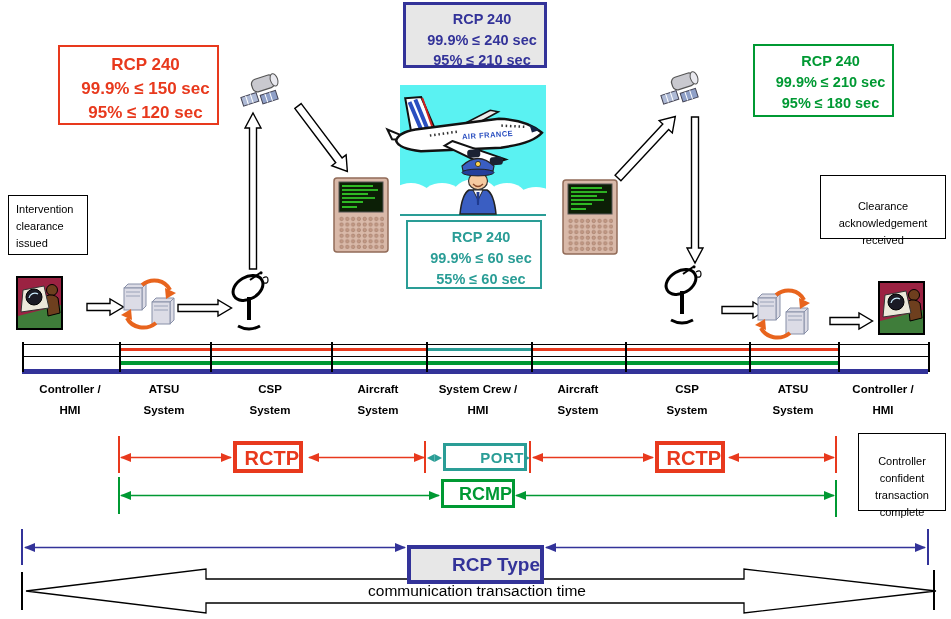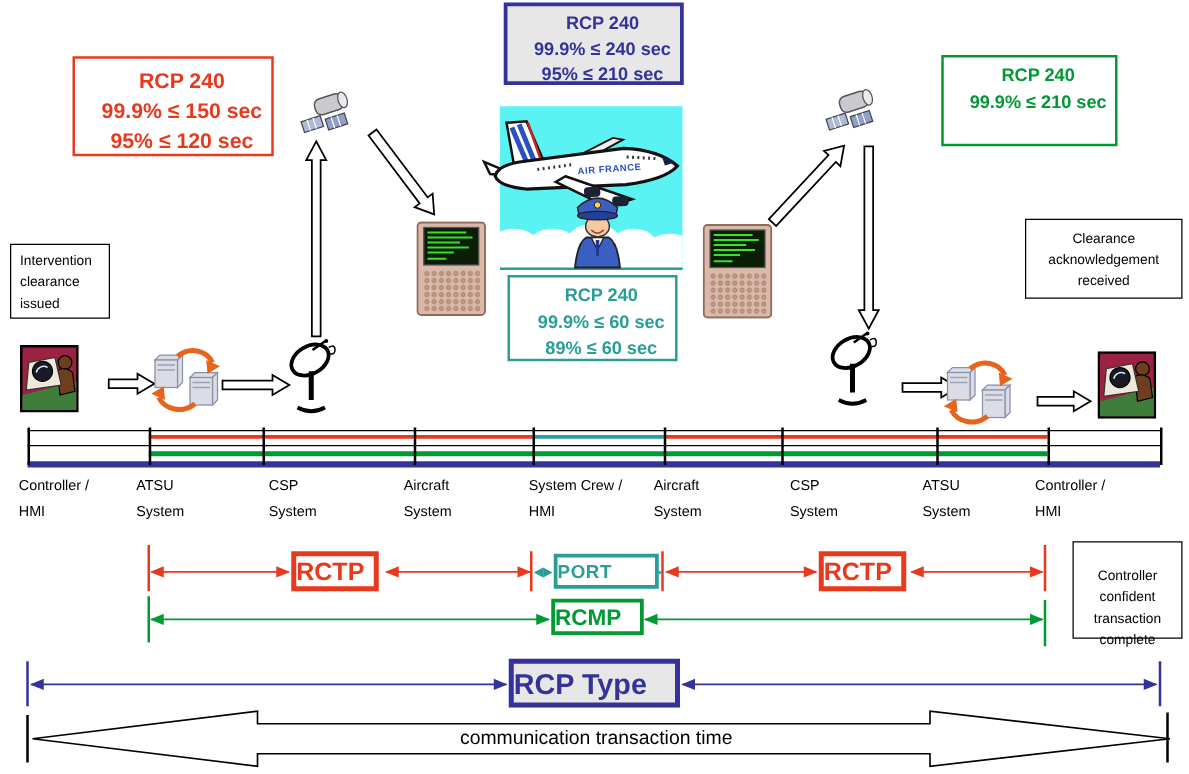--- a/index.html
+++ b/index.html
@@ -20,23 +20,23 @@
           font-size:14.5px;padding-top:5px;line-height:1.45;}
   .co-teal{left:406px;top:220px;width:136px;height:69px;border:2px solid var(--teal);color:var(--teal);
           font-size:14.5px;padding-top:5px;line-height:1.45;}
   
   .nb{position:absolute;border:1px solid #000;background:#fff;font-size:11px;color:#000;
       line-height:1.55;z-index:6;}
   
   .tl-line{position:absolute;background:#000;}
   .tick{position:absolute;width:1.5px;background:#000;}
   .seg{position:absolute;height:3px;}
-  .station{position:absolute;top:379px;width:110px;font-size:11.5px;color:#000;line-height:1.85;}
+  .station{position:absolute;top:379px;width:110px;text-align:center;font-size:11.5px;color:#000;line-height:1.85;font-weight:bold;}
   
-  .mbox{position:absolute;background:#fff;text-align:left;font-weight:bold;z-index:5;}
+  .mbox{position:absolute;background:#fff;text-align:right;font-weight:bold;z-index:5;}
   .vtick{position:absolute;width:2px;}
   .asvg{position:absolute;overflow:visible;}
   .icon{position:absolute;z-index:3;}
   .sky{position:absolute;left:400px;top:85px;width:146px;height:131px;background:#5AF2F2;
        border-bottom:2px solid var(--teal);overflow:hidden;z-index:1;}
   .cloud{position:absolute;background:#fff;border-radius:50%;}
   .cloudstrip{position:absolute;left:0;bottom:0;width:100%;height:13px;background:#fff;}
   .commtext{position:absolute;left:297px;top:582px;width:360px;text-align:center;
             font-size:15.5px;font-weight:normal;color:#000;z-index:6;}
 </style>
@@ -51,29 +51,30 @@
     <div>95% ≤ 120 sec</div>
   </div>
   <div class="co co-blue">
     <div>RCP 240</div>
     <div>99.9% ≤ 240 sec</div>
     <div>95% ≤ 210 sec</div>
   </div>
   <div class="co co-green">
     <div>RCP 240</div>
     <div>99.9% ≤ 210 sec</div>
+    <div>95% ≤ 180 sec</div>
   </div>
   <div class="co co-teal">
     <div>RCP 240</div>
     <div>99.9% ≤ 60 sec</div>
-    <div>89% ≤ 60 sec</div>
+    <div>55% ≤ 60 sec</div>
   </div>
 
   <div class="nb" style="left:8px;top:195px;width:80px;height:60px;padding:5px 2px 0 7px;">Intervention clearance issued</div>
-  <div class="nb" style="left:820px;top:175px;width:126px;height:64px;padding-top:7px;text-align:center;">Clearance acknowledgement received</div>
+  <div class="nb" style="left:820px;top:175px;width:126px;height:64px;padding-top:22px;text-align:center;">Clearance acknowledgement received</div>
   <div class="nb" style="left:858px;top:433px;width:88px;height:78px;padding-top:19px;text-align:center;">Controller confident transaction complete</div>
 
   <div class="sky">
     <div class="cloudstrip"></div>
     <div class="cloud" style="left:-10px;bottom:1px;width:42px;height:30px;"></div>
     <div class="cloud" style="left:22px;bottom:3px;width:40px;height:28px;"></div>
     <div class="cloud" style="left:52px;bottom:1px;width:46px;height:34px;"></div>
     <div class="cloud" style="left:88px;bottom:3px;width:38px;height:28px;"></div>
     <div class="cloud" style="left:116px;bottom:1px;width:40px;height:26px;"></div>
   </div>
@@ -369,21 +370,21 @@
   <svg class="asvg" style="left:23px;top:541px;" width="384" height="13">
     <line x1="2" y1="6.5" x2="382" y2="6.5" stroke="#333399" stroke-width="1.5"></line>
     <polygon points="1,6.5 12,2 12,11" fill="#333399"></polygon>
       <polygon points="383,6.5 372,2 372,11" fill="#333399"></polygon>
     </svg>
   <svg class="asvg" style="left:544px;top:541px;" width="383" height="13">
     <line x1="2" y1="6.5" x2="381" y2="6.5" stroke="#333399" stroke-width="1.5"></line>
     <polygon points="1,6.5 12,2 12,11" fill="#333399"></polygon>
       <polygon points="382,6.5 371,2 371,11" fill="#333399"></polygon>
     </svg>
-  <div class="mbox" style="left:407px;top:527px;width:137px;height:39px;border:4px solid var(--blue);background:#e7e7e7;color:var(--blue);font-size:23px;line-height:32px;">RCP Type</div>
+  <div class="mbox" style="left:407px;top:545px;width:137px;height:39px;border:4px solid var(--blue);background:#e7e7e7;color:var(--blue);font-size:19px;line-height:32px;">RCP Type</div>
 
   <div class="vtick" style="left:21px;top:572px;height:38px;background:#000;"></div>
   <div class="vtick" style="left:933px;top:570px;height:40px;background:#000;"></div>
   <svg class="asvg" style="left:20px;top:566px;z-index:4;" width="922" height="50">
     <polygon points="6,25 186,3 186,13 724,13 724,3 916,25 724,47 724,37 186,37 186,47" fill="#fff" stroke="#000" stroke-width="1.3"></polygon>
     </svg>
   <div class="commtext">communication transaction time</div>
 
 </div>
 

